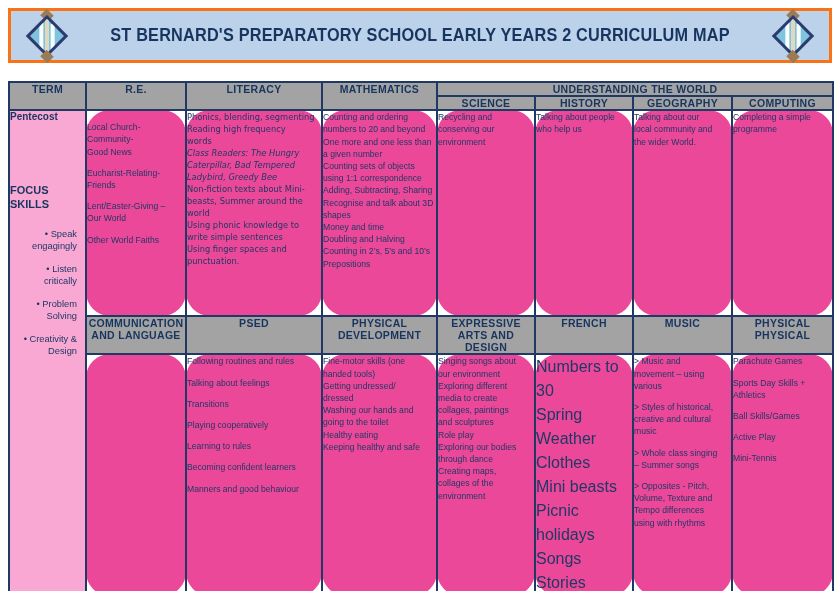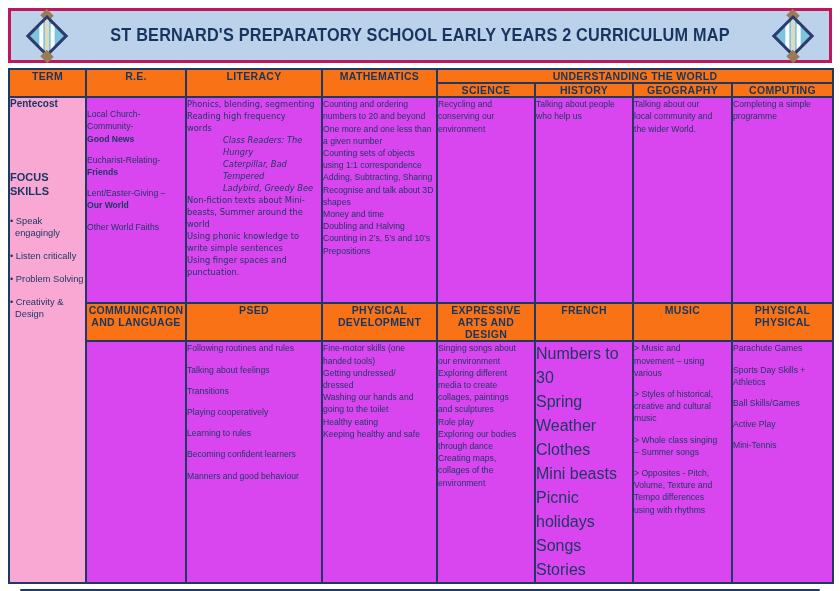--- a/index.html
+++ b/index.html
@@ -13,26 +13,26 @@
     width: 840px; height: 591px;
     position: relative;
     padding: 8px 8px 6px 8px;
     background: #ffffff;
   }
 
   
   .title-banner {
     height: 55px;
     background: #bcd2ea;
-    border: 3px solid #be185d;
+    border: 3px solid #f97316;
     display: flex;
     align-items: center;
     justify-content: space-between;
     padding: 0 14px;
-    margin-bottom: 5px;
+    margin-bottom: 18px;
   }
   .banner-title {
     flex: 1;
     text-align: center;
     font-weight: bold;
     font-size: 17.5px;
     letter-spacing: 0.2px;
     color: #17355f;
     font-family: "Liberation Sans", sans-serif;
     transform: scaleX(0.93);
@@ -78,47 +78,48 @@
     border-collapse: collapse;
     table-layout: fixed;
     width: 824px;
   }
   table.grid td, table.grid th {
     border: 2px solid #1f3864;
     vertical-align: top;
     padding: 0;
   }
   .hdr {
-    background: #f97316;
+    background: #a3a3a3;
     text-align: center;
     font-weight: bold;
     font-size: 10.5px;
     color: #17355f;
     letter-spacing: 0.3px;
     padding: 3px 2px 3px 2px;
     vertical-align: middle;
     line-height: 1.15;
   }
   .cell {
-    background: #d946ef;
+    background: #ec4899;
     font-size: 8.6px;
     color: #1f3864;
     line-height: 1.42;
     padding: 5px 4px 4px 5px;
+    border-radius: 24px;
   }
   .cell.lit {
     font-family: "DejaVu Sans", sans-serif;
     font-size: 8.3px;
     line-height: 1.45;
   }
-  .cell.lit .it { font-style: italic; padding-left: 36px; }
+  .cell.lit .it { font-style: italic; }
   .cell.french { font-size: 16px; line-height: 1.5; }
   .cell p { margin: 0; }
   .cell p.gap { margin-bottom: 9px; }
-  .cell b { font-weight: bold; }
+  .cell b { font-weight: normal; }
 
   
   .termcol {
     background: #f9a8d4;
     color: #17355f;
     padding: 6px 5px 5px 7px;
     font-size: 9.6px;
     vertical-align: top;
   }
   .termcol .term-name {
@@ -126,21 +127,21 @@
     font-size: 10px;
     margin-bottom: 62px;
   }
   .termcol .focus {
     font-weight: bold;
     font-size: 11px;
     line-height: 1.25;
     margin-bottom: 16px;
   }
   .termcol ul {
-    margin: 0; padding: 0; list-style: none;
+    margin: 8px; padding: 0; list-style: none; text-align: right;
   }
   .termcol ul li {
     font-size: 9.3px;
     line-height: 1.3;
     margin-bottom: 11px;
     text-indent: -5px;
     padding-left: 5px;
   }
 
   

